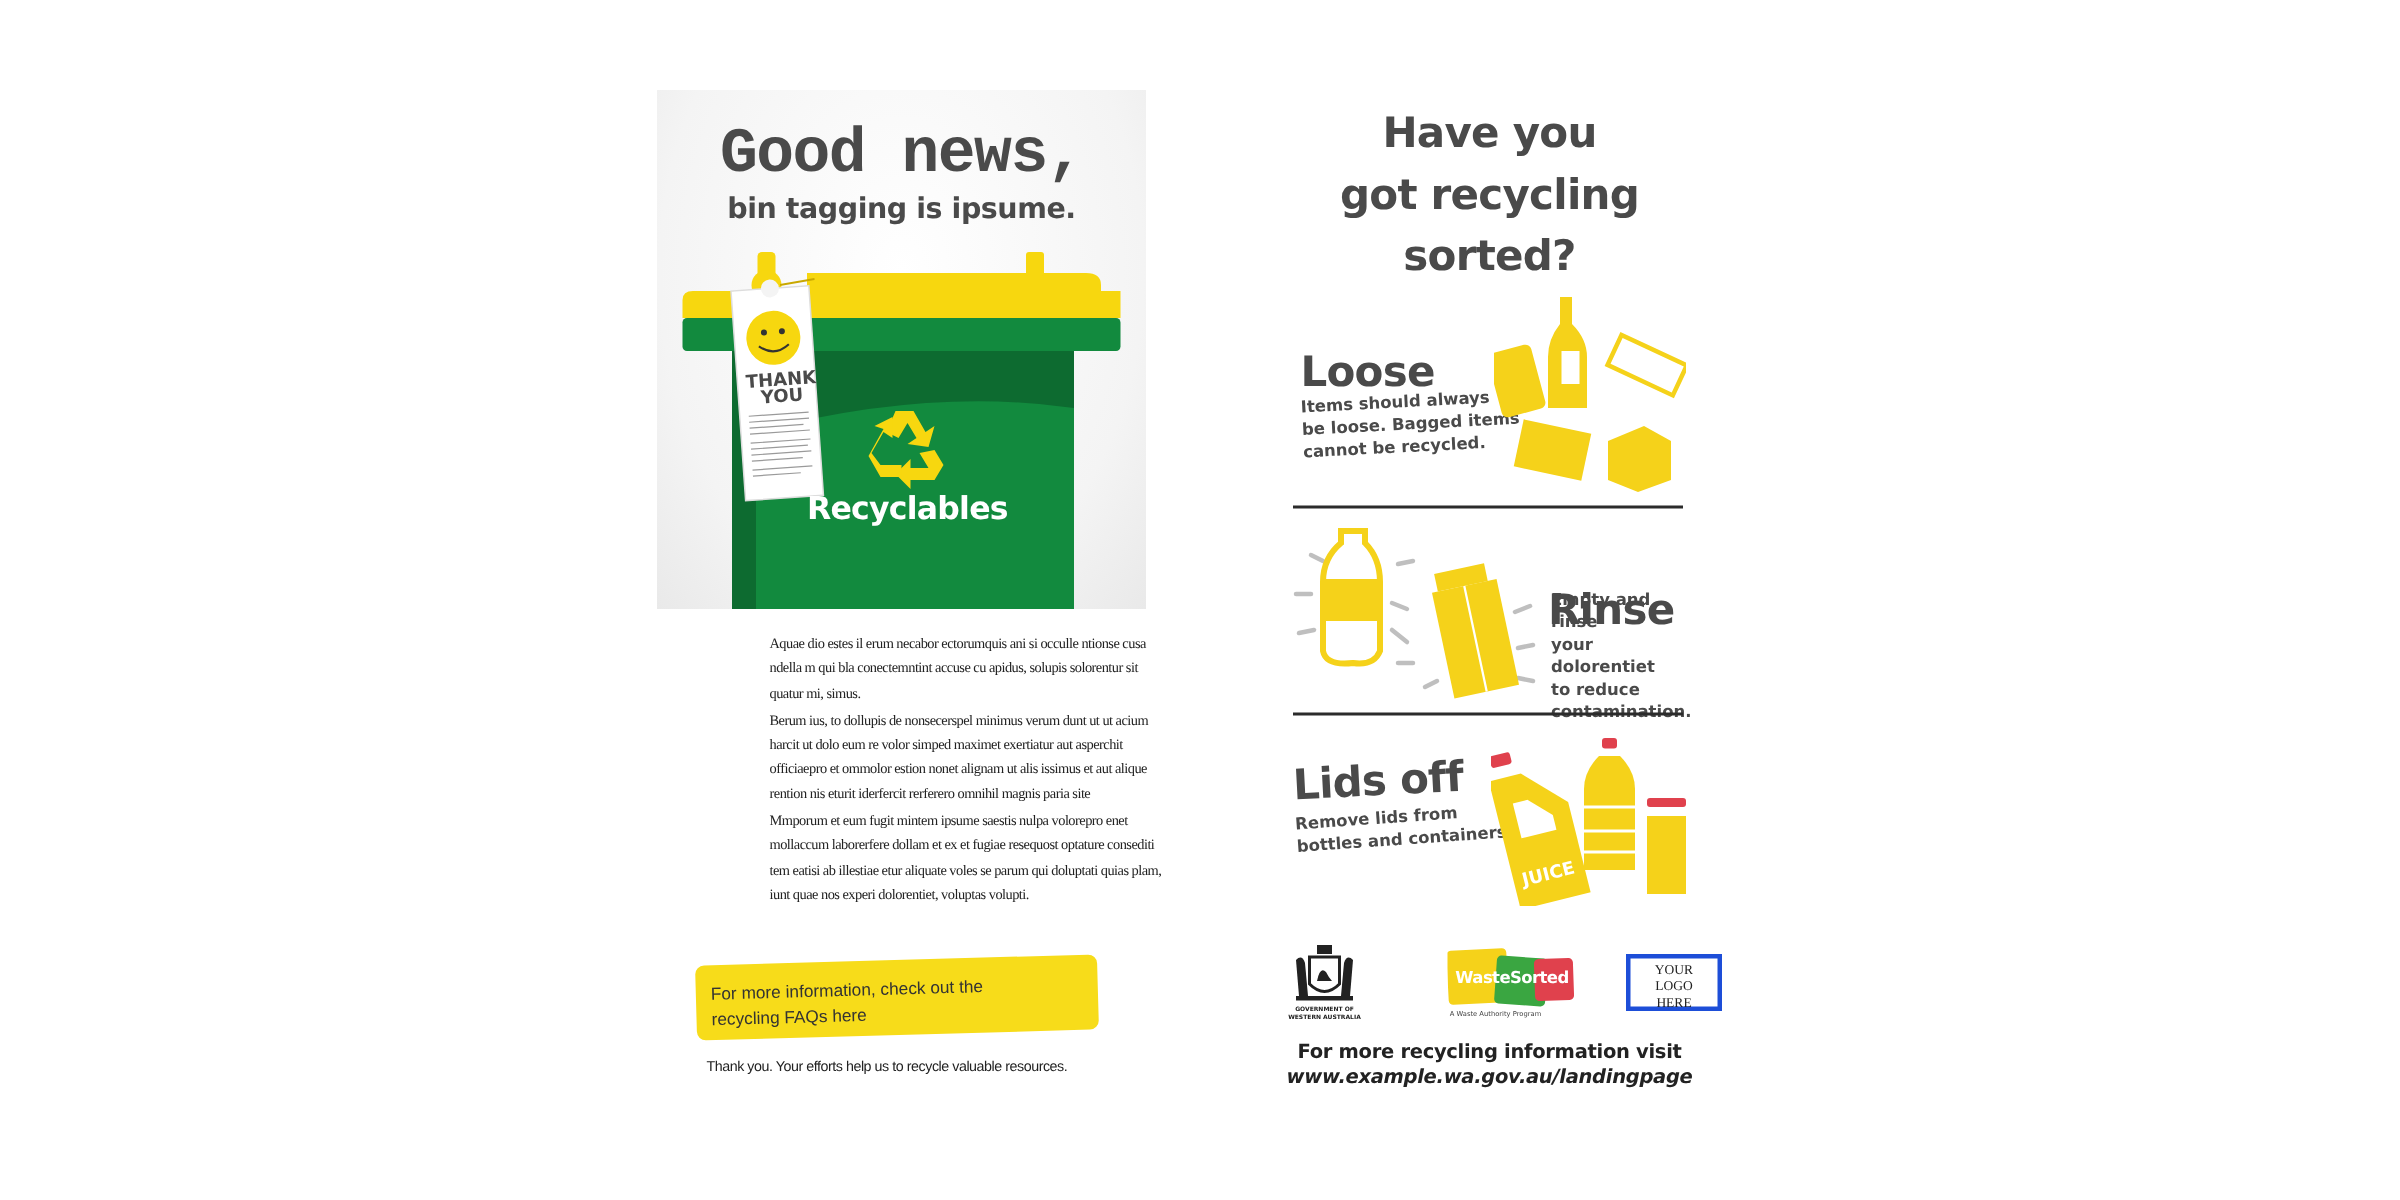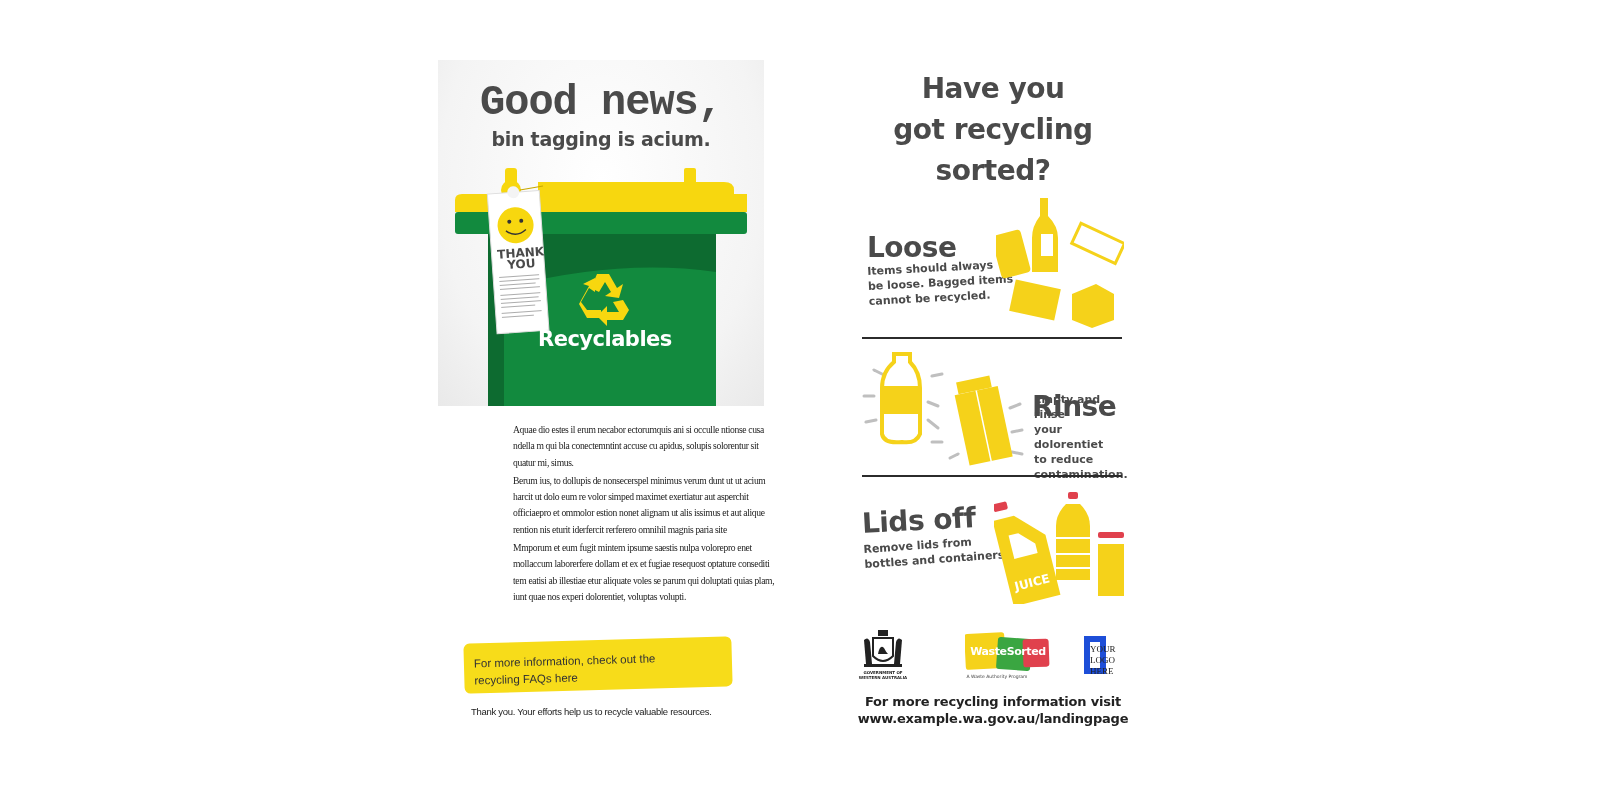--- a/index.html
+++ b/index.html
@@ -75,30 +75,30 @@
   .ws-logo { position: absolute; left: 109px; top: 4px; width: 86px; height: 40px; }
   .ws-text {
     position: absolute; left: 0; right: 0; top: 13px; text-align: center;
     font-weight: bold; font-size: 11px; color: #ffffff; letter-spacing: -0.4px;
   }
   .ws-tag {
     position: absolute; left: 98px; top: 46px; width: 86px; text-align: center;
     font-size: 4.5px; color: #444;
   }
   .your-logo {
-    position: absolute; left: 228px; top: 8px; width: 22px; height: 38px;
-    border: 6px solid #1d4ed8; background: #fff; text-align: center;
+    position: absolute; left: 228px; top: 8px; width: 64px; height: 38px;
+    border: 3px solid #1d4ed8; background: #fff; text-align: center;
     font-family: "Liberation Serif", serif; font-size: 9px; line-height: 11px; padding-top: 2px; color: #222;
   }
   .footer-1, .footer-2 {
     position: absolute; left: 850px; width: 286px; text-align: center;
     font-weight: bold; font-size: 13px; color: #222; letter-spacing: -0.2px;
   }
   .footer-1 { top: 694px; }
-  .footer-2 { top: 711px; }
+  .footer-2 { top: 711px; font-style: italic; }
 </style>
 </head>
 <body>
 
 <div class="hero">
   <svg class="bin-svg" width="326" height="346" viewBox="0 0 326 346">
 
     <path d="M50 170 L278 170 L278 346 L50 346 Z" fill="#128a3e"></path>
     <path d="M50 170 L66 170 L66 346 L50 346 Z" fill="#0d6b30"></path>
     <path d="M66 170 L278 170 L278 212 Q180 198 66 228 Z" fill="#0d6b30"></path>
@@ -133,21 +133,21 @@
         <line x1="60" y1="234" x2="100" y2="234"></line>
         <line x1="60" y1="238" x2="98" y2="238"></line>
         <line x1="60" y1="242" x2="100" y2="242"></line>
         <line x1="60" y1="246" x2="94" y2="246"></line>
         <line x1="60" y1="252" x2="100" y2="252"></line>
         <line x1="60" y1="256" x2="92" y2="256"></line>
       </g>
     </g>
   </svg>
   <div class="hero-title">Good news,</div>
-  <div class="hero-sub">bin tagging is acium.</div>
+  <div class="hero-sub">bin tagging is ipsume.</div>
   <div class="tag-text">
     <div>THANK</div>
     <div>YOU</div>
   </div>
   <div class="bin-label">Recyclables</div>
 </div>
 
 <div class="body-copy">
   <p>Aquae dio estes il erum necabor ectorumquis ani si occulle ntionse cusa ndella m qui bla conectemntint accuse cu apidus, solupis solorentur sit quatur mi, simus.</p>
   <p>Berum ius, to dollupis de nonsecerspel minimus verum dunt ut ut acium harcit ut dolo eum re volor simped maximet exertiatur aut asperchit officiaepro et ommolor estion nonet alignam ut alis issimus et aut alique rention nis eturit iderfercit rerferero omnihil magnis paria site</p>

